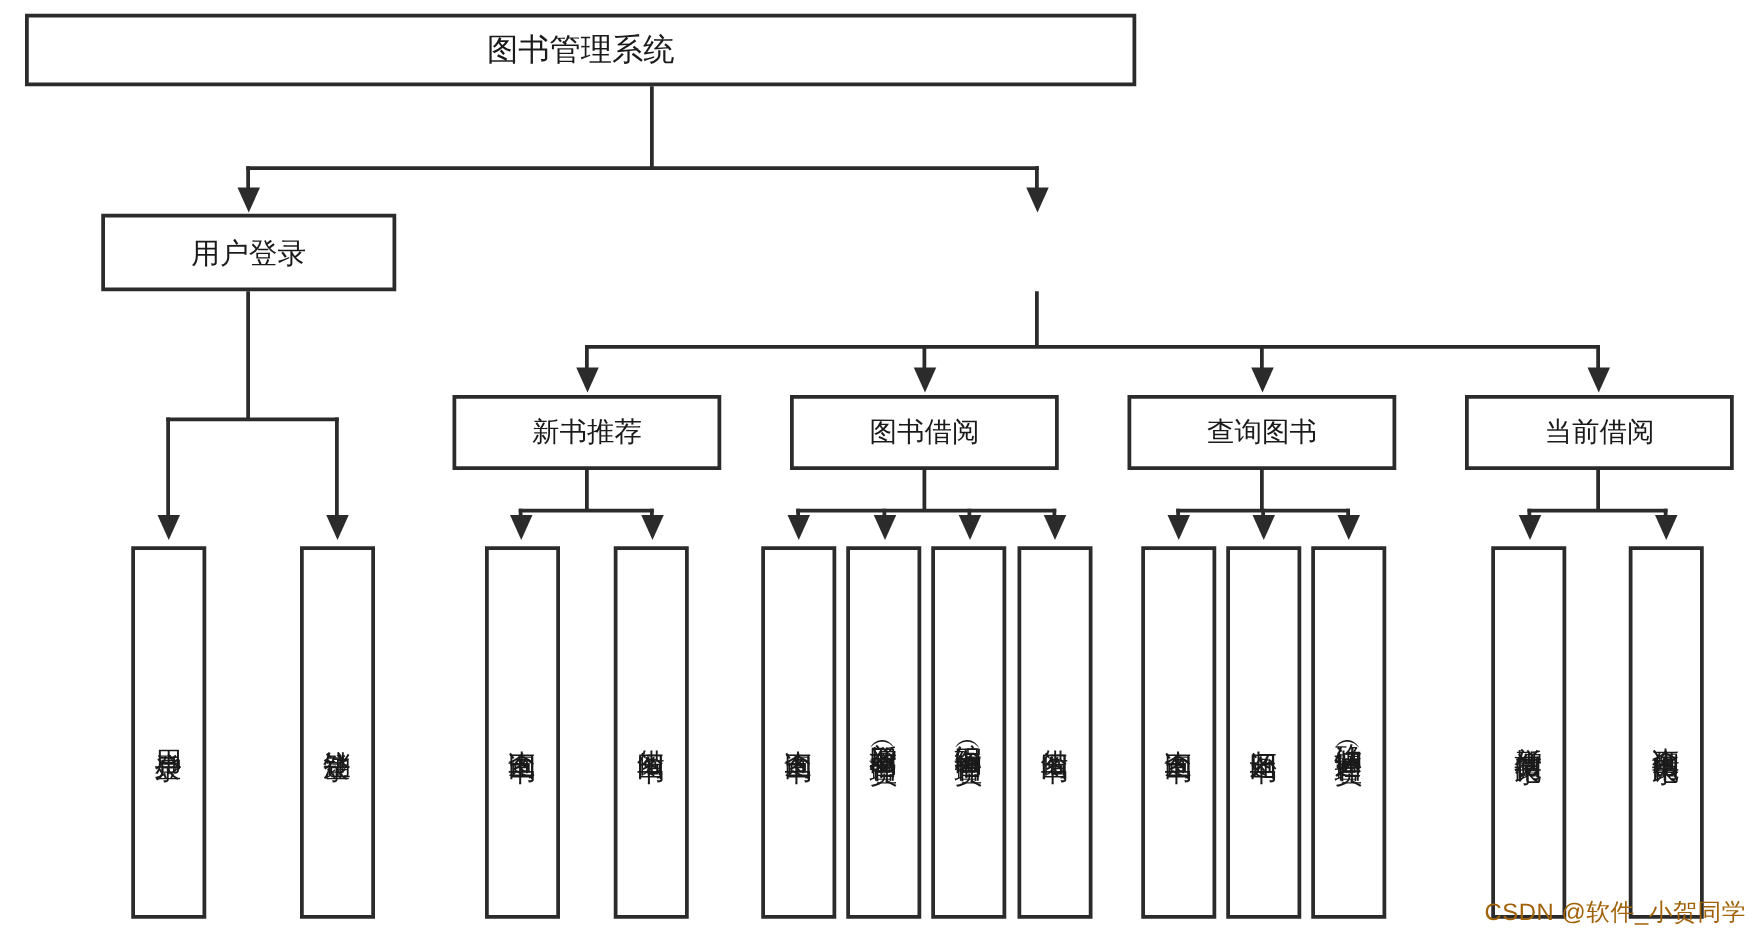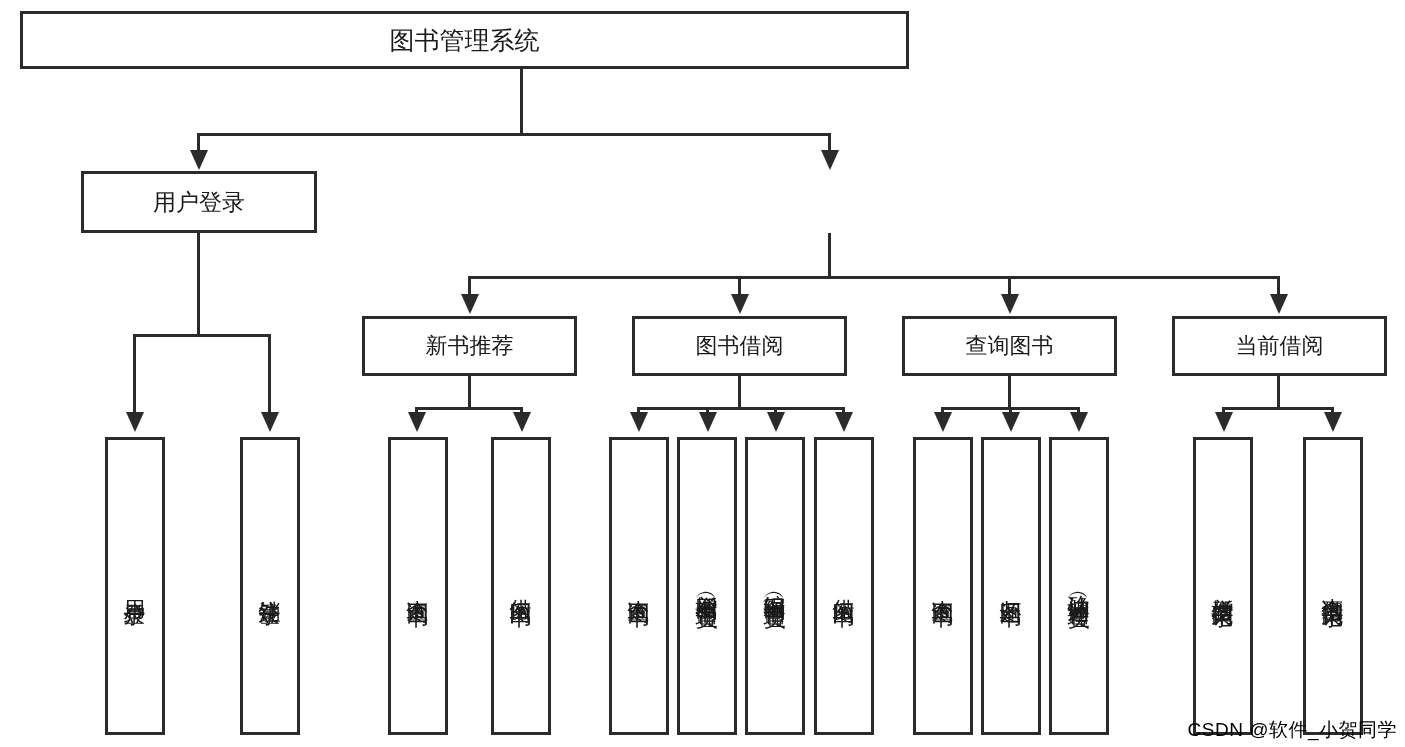--- a/index.html
+++ b/index.html
@@ -60,21 +60,21 @@
     height: 0;
     border-left: 9px solid transparent;
     border-right: 9px solid transparent;
     border-top: 20px solid #2b2b2b;
   }
   #watermark {
     position: absolute;
     right: 8px;
     bottom: 4px;
     font-size: 19px;
-    color: #000000;
+    color: #a16207;
     white-space: nowrap;
     letter-spacing: 0.5px;
   }
 </style>
 </head>
 <body>
 
 <div id="canvas">
 
   <div class="node root" style="left:20px; top:11px; width:889px; height:58px;">图书管理系统</div>

